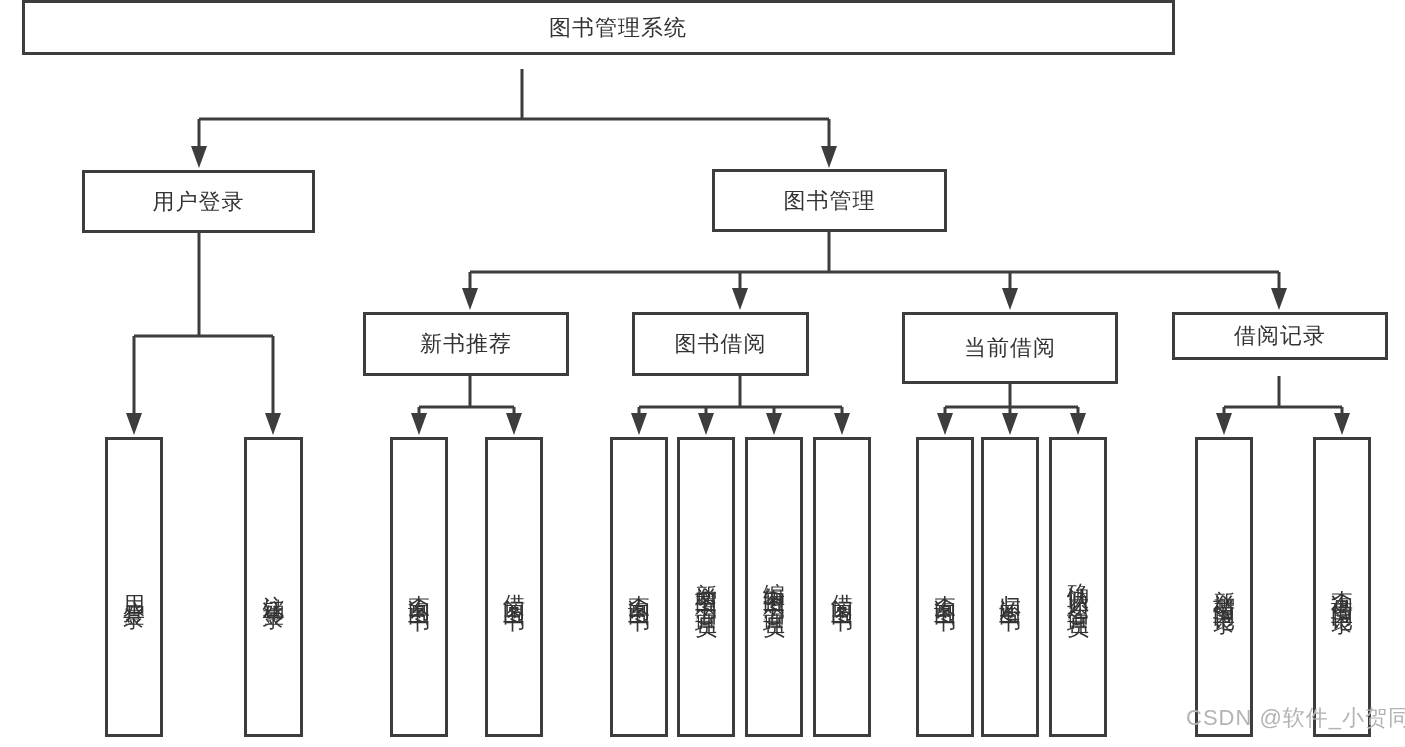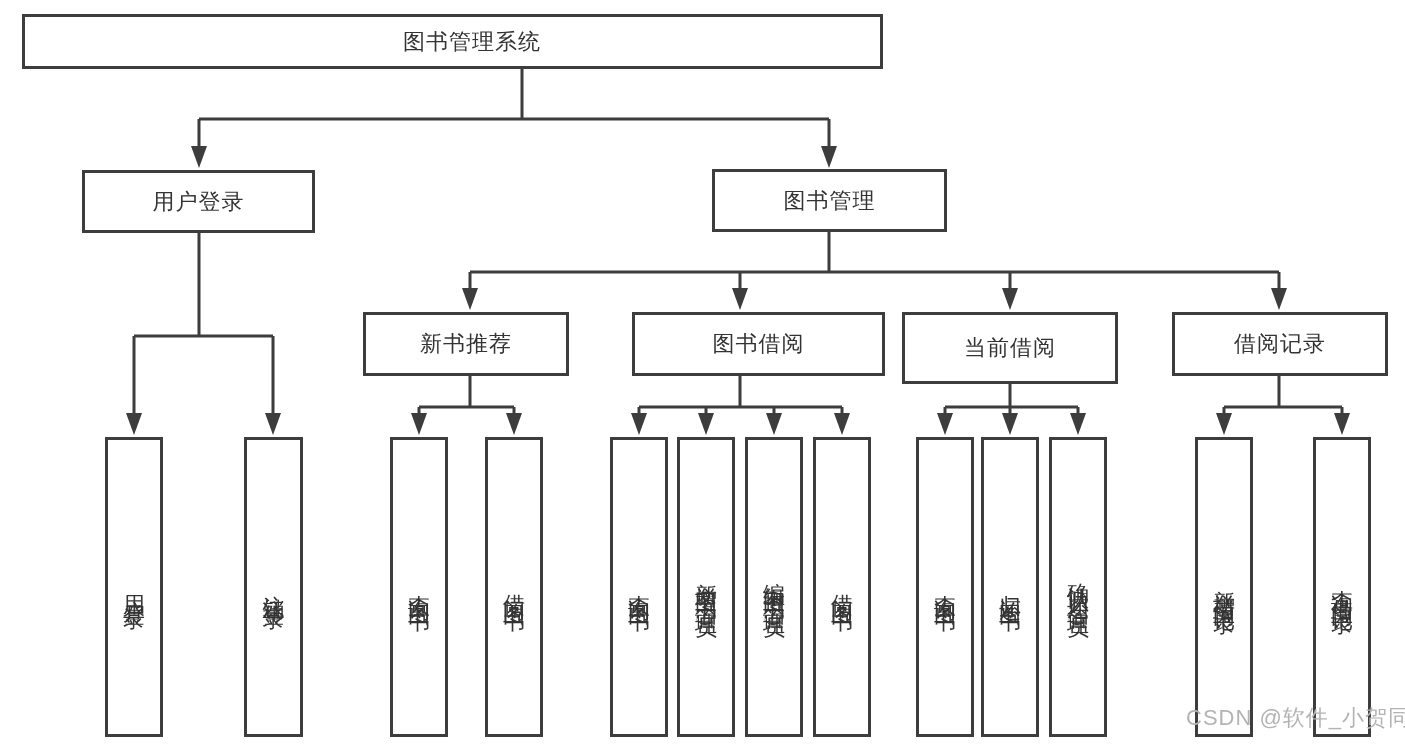--- a/index.html
+++ b/index.html
@@ -101,41 +101,41 @@
     <path class="connector-stroke" d="M1010 376 V407 M945 407 H1078 M945 407 V417 M1010 407 V417 M1078 407 V417"></path>
     <polygon class="arrowhead" points="937,413 953,413 945,435"></polygon>
     <polygon class="arrowhead" points="1002,413 1018,413 1010,435"></polygon>
     <polygon class="arrowhead" points="1070,413 1086,413 1078,435"></polygon>
 
     <path class="connector-stroke" d="M1279 376 V407 M1224 407 H1342 M1224 407 V417 M1342 407 V417"></path>
     <polygon class="arrowhead" points="1216,413 1232,413 1224,435"></polygon>
     <polygon class="arrowhead" points="1334,413 1350,413 1342,435"></polygon>
   </svg>
 
-  <div class="node h-node" style="left:22px; top:14px; width:861px; height:55px;padding-left:39px;">
+  <div class="node h-node" style="left:22px; top:0; width:1153px; height:55px;padding-left:39px;">
     <span>图书管理系统</span>
   </div>
 
   <div class="node h-node" style="left:82px; top:170px; width:233px; height:63px;">
     <span>用户登录</span>
   </div>
   <div class="node h-node" style="left:712px; top:169px; width:235px; height:63px;">
     <span>图书管理</span>
   </div>
 
   <div class="node h-node" style="left:363px; top:312px; width:206px; height:64px;">
     <span>新书推荐</span>
   </div>
-  <div class="node h-node" style="left:632px; top:312px; width:253px; height:64px;">
+  <div class="node h-node" style="left:632px; top:312px; width:177px; height:64px;">
     <span>图书借阅</span>
   </div>
   <div class="node h-node" style="left:902px; top:312px; width:216px; height:72px;">
     <span>当前借阅</span>
   </div>
-  <div class="node h-node" style="left:1172px; top:312px; width:216px; height:64px;text-align:right;">
+  <div class="node h-node" style="left:1172px; top:312px; width:216px; height:48px;text-align:right;">
     <span>借阅记录</span>
   </div>
 
   <div class="node v-node" style="left:105px; top:437px; width:58px; height:300px;">
     <span>用户登录</span>
   </div>
   <div class="node v-node" style="left:244px; top:437px; width:59px; height:300px;">
     <span>注销登录</span>
   </div>
 

